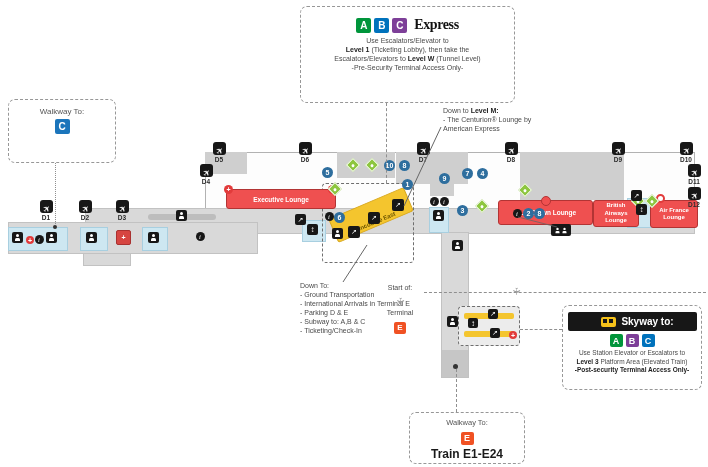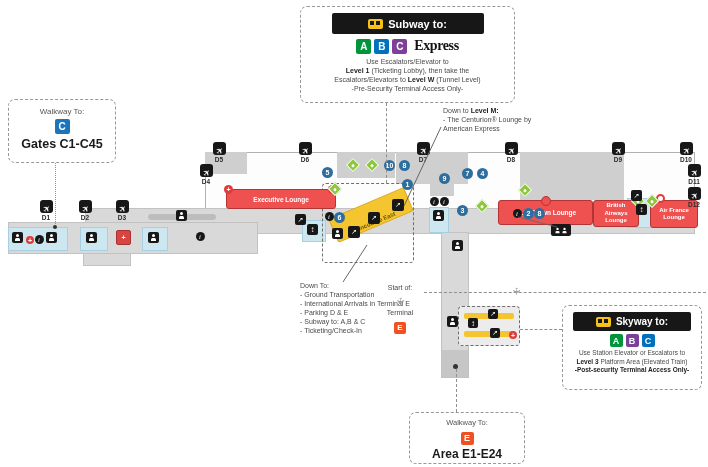--- a/index.html
+++ b/index.html
@@ -223,42 +223,37 @@
   </svg>
   <div class="vdash" style="left:386px;top:103px;height:80px;"></div>
   <div class="vdash" style="left:55px;top:163px;height:61px;border-left-style:dotted;"></div>
   <div class="dot" style="left:53px;top:225px;width:4px;height:4px;"></div>
   <div class="hdash" style="left:424px;top:292px;width:282px;"></div>
   <div class="hdash" style="left:520px;top:329px;width:42px;"></div>
   <div class="vdash" style="left:456px;top:369px;height:43px;"></div>
   <div class="dot" style="left:453px;top:364px;width:5px;height:5px;"></div>
 
   <div class="callout" style="left:300px;top:6px;width:215px;height:97px;padding-top:6px;">
-    <div class="hdr" style="width:152px;height:21px;font-size:11px;margin:0 auto;">
-      <span class="train"></span>
-      <span>Subway to:</span>
-    </div>
     <div style="display:flex;align-items:center;justify-content:center;gap:3px;margin:4px 0 3px;">
       <span class="tsq" style="background:#00953b;">A</span>
       <span class="tsq" style="background:#0072bc;">B</span>
       <span class="tsq" style="background:#7d3f98;">C</span>
       <span class="brand" style="margin-left:4px;">Express</span>
     </div>
     <div class="cl">
       <div><span>Use Escalators/Elevator to</span></div>
       <div><span class="b">Level 1</span><span> (Ticketing Lobby), then take the</span></div>
       <div><span>Escalators/Elevators to </span><span class="b">Level W</span><span> (Tunnel Level)</span></div>
       <div><span>-Pre-Security Terminal Access Only-</span></div>
     </div>
   </div>
 
   <div class="callout" style="left:8px;top:99px;width:108px;height:64px;padding-top:7px;">
     <div style="font-size:8px;color:#555;">Walkway To:</div>
     <div class="tsq" style="margin: 3px auto; background-color: rgb(27, 117, 187);">C</div>
-    <div style="font-size:12.5px;font-weight:bold;color:#1a1a1a;">Gates C1-C45</div>
   </div>
 
   <div class="note" style="left:443px;top:106px;width:150px;">
     <div><span>Down to </span><span class="b">Level M</span><span class="b">:</span></div>
     <div>- The Centurion® Lounge by</div>
     <div>American Express</div>
   </div>
 
   <div class="note" style="left:300px;top:281px;width:190px;">
     <div>Down To:</div>
@@ -271,35 +266,35 @@
 
   <div class="abs" style="left:372px;top:284px;width:56px;text-align:center;">
     <div style="font-size:7px;color:#4a4a4a;">Start of:</div>
     <div class="smplane" style="position:static;display:inline-block;"></div>
     <div style="font-size:7px;color:#4a4a4a;">Terminal</div>
     <div class="tsq" style="width: 12px; height: 12px; font-size: 8px; margin: 2px auto 0px; background-color: rgb(240, 81, 35);">E</div>
   </div>
   <div class="smplane" style="left:512px;top:286px;"></div>
 
   <div class="callout" style="left:562px;top:305px;width:140px;height:85px;padding-top:6px;">
-    <div class="hdr" style="width:118px;height:19px;font-size:10px;margin:0 auto;">
+    <div class="hdr" style="width:118px;height:19px;font-size:10px;margin:0 auto;padding-left:11px;">
       <span class="train"></span>
       <span>Skyway to:</span>
     </div>
     <div style="display:flex;align-items:center;justify-content:center;gap:3px;margin:3px 0 2px;">
       <span class="tsq" style="width: 13px; height: 13px; font-size: 9px; background-color: rgb(0, 149, 59);">A</span>
       <span class="tsq" style="width: 13px; height: 13px; font-size: 9px; background-color: rgb(125, 63, 152);">B</span>
       <span class="tsq" style="width: 13px; height: 13px; font-size: 9px; background-color: rgb(0, 114, 188);">C</span>
     </div>
     <div class="cl" style="font-size:6.5px;line-height:8.5px;">
       <div><span>Use Station Elevator or Escalators to</span></div>
       <div><span class="b">Level 3</span><span> Platform Area (Elevated Train)</span></div>
       <div class="b"><span>-Post-security Terminal Access Only-</span></div>
     </div>
   </div>
 
   <div class="callout" style="left:409px;top:412px;width:116px;height:52px;padding-top:5px;">
     <div style="font-size:7.5px;color:#555;">Walkway To:</div>
     <div class="tsq" style="width: 13px; height: 13px; font-size: 9px; margin: 2px auto; background-color: rgb(240, 81, 35);">E</div>
-    <div style="font-size:12px;font-weight:bold;color:#1a1a1a;">Area E1-E24</div>
+    <div style="font-size:12px;font-weight:bold;color:#1a1a1a;">Train E1-E24</div>
   </div>
 
 </div>
 
 </body></html>

